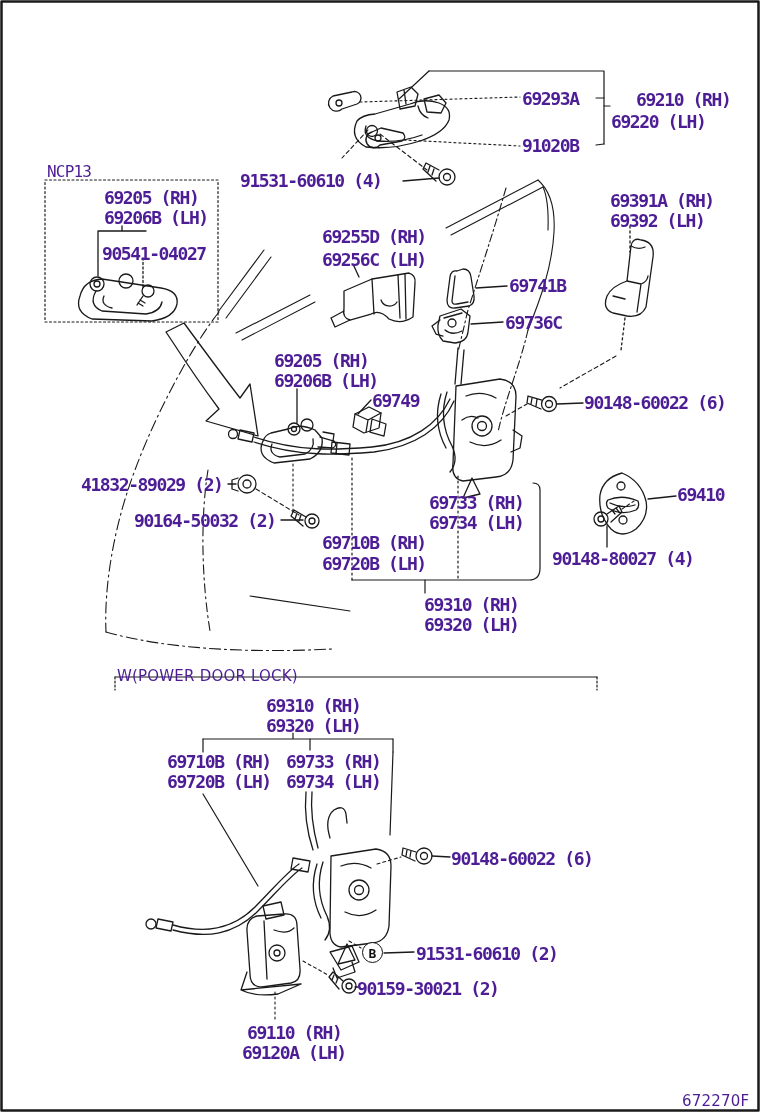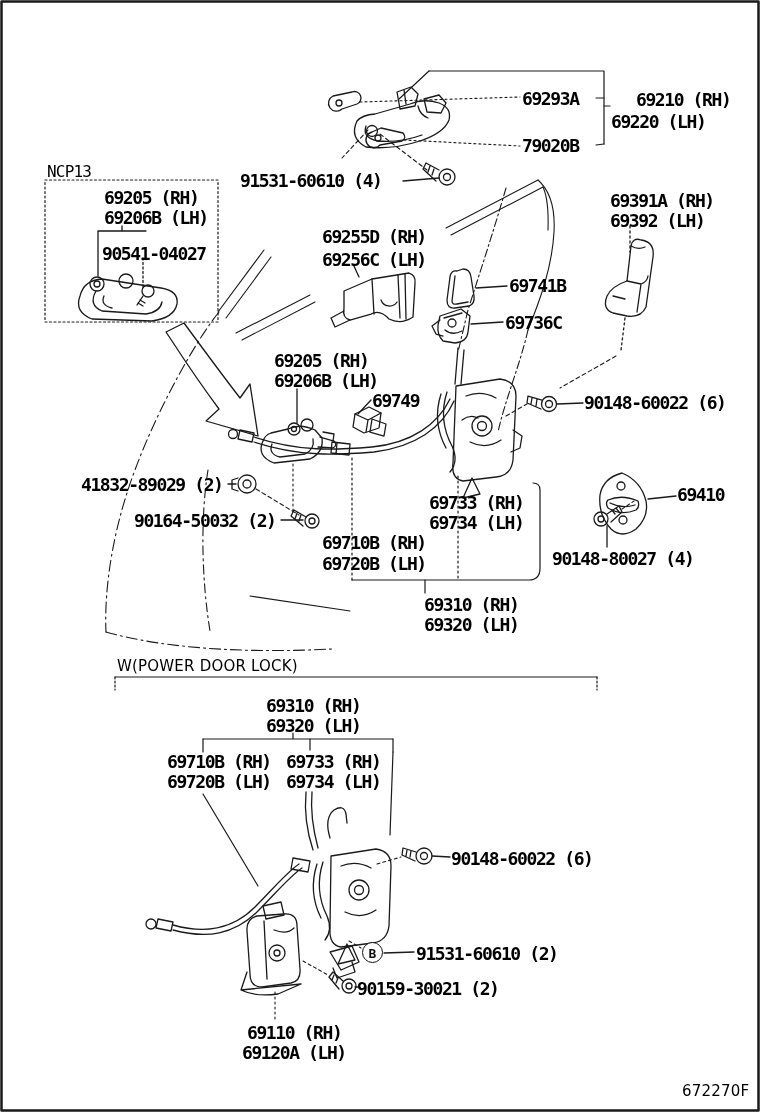--- a/index.html
+++ b/index.html
@@ -1,22 +1,22 @@
 <!DOCTYPE html>
 <html><head>
 <meta charset="utf-8">
 <style>
   html,body{margin:0;padding:0;background:#fff;}
   #stage{position:relative;width:760px;height:1112px;background:#ffffff;overflow:hidden;
          font-family:"DejaVu Sans Mono","Liberation Mono",monospace;}
   #art{position:absolute;left:0;top:0;}
   .lbl{position:absolute;font:700 18px/20px "DejaVu Sans Mono","Liberation Mono",monospace;
-       letter-spacing:-1.4px;color:#000000;white-space:nowrap;}
+       letter-spacing:-1.4px;color:#4c1d95;white-space:nowrap;}
   .sm{font:400 16px/18px "DejaVu Sans Mono","Liberation Mono",monospace;letter-spacing:-0.8px;}
-  .plain{font:400 15px/17px "DejaVu Sans","Liberation Sans",sans-serif;letter-spacing:0.2px;}
+  .plain{font:400 15px/17px "DejaVu Sans","Liberation Sans",sans-serif;letter-spacing:0.2px;margin-top:10px;}
   .bubble{position:absolute;width:21px;height:21px;border:1.6px solid #111;border-radius:50%;
           font:700 13px/21px "DejaVu Sans Mono","Liberation Mono",monospace;text-align:center;
           color:#111;letter-spacing:0;background:#fff;box-sizing:border-box;}
 </style>
 </head>
 <body>
 
 <div id="stage">
 
 <svg id="art" width="760" height="1112" viewBox="0 0 760 1112">
@@ -274,21 +274,21 @@
       <path d="M343,981 L333,972 L329,977 L339,989 M334,975 L332,980 M338,978 L336,983"></path>
       <path d="M355,987 L358,987"></path>
     </g>
   </g>
 </svg>
 
 <div class="lbl sm" style="left:47px;top:163px">NCP13</div>
 <div class="lbl" style="left:522px;top:89px">69293A</div>
 <div class="lbl" style="left:636px;top:90px">69210 (RH)</div>
 <div class="lbl" style="left:611px;top:112px">69220 (LH)</div>
-<div class="lbl" style="left:522px;top:136px">79020B</div>
+<div class="lbl" style="left:522px;top:136px">91020B</div>
 <div class="lbl" style="left:104px;top:188px">69205 (RH)</div>
 <div class="lbl" style="left:104px;top:208px">69206B (LH)</div>
 <div class="lbl" style="left:102px;top:244px">90541-04027</div>
 <div class="lbl" style="left:240px;top:171px">91531-60610 (4)</div>
 <div class="lbl" style="left:322px;top:227px">69255D (RH)</div>
 <div class="lbl" style="left:322px;top:250px">69256C (LH)</div>
 <div class="lbl" style="left:610px;top:191px">69391A (RH)</div>
 <div class="lbl" style="left:610px;top:211px">69392 (LH)</div>
 <div class="lbl" style="left:509px;top:276px">69741B</div>
 <div class="lbl" style="left:505px;top:313px">69736C</div>

